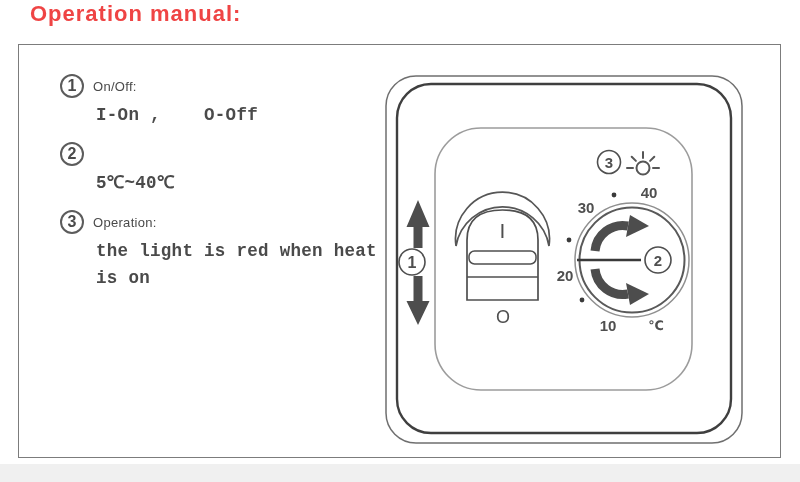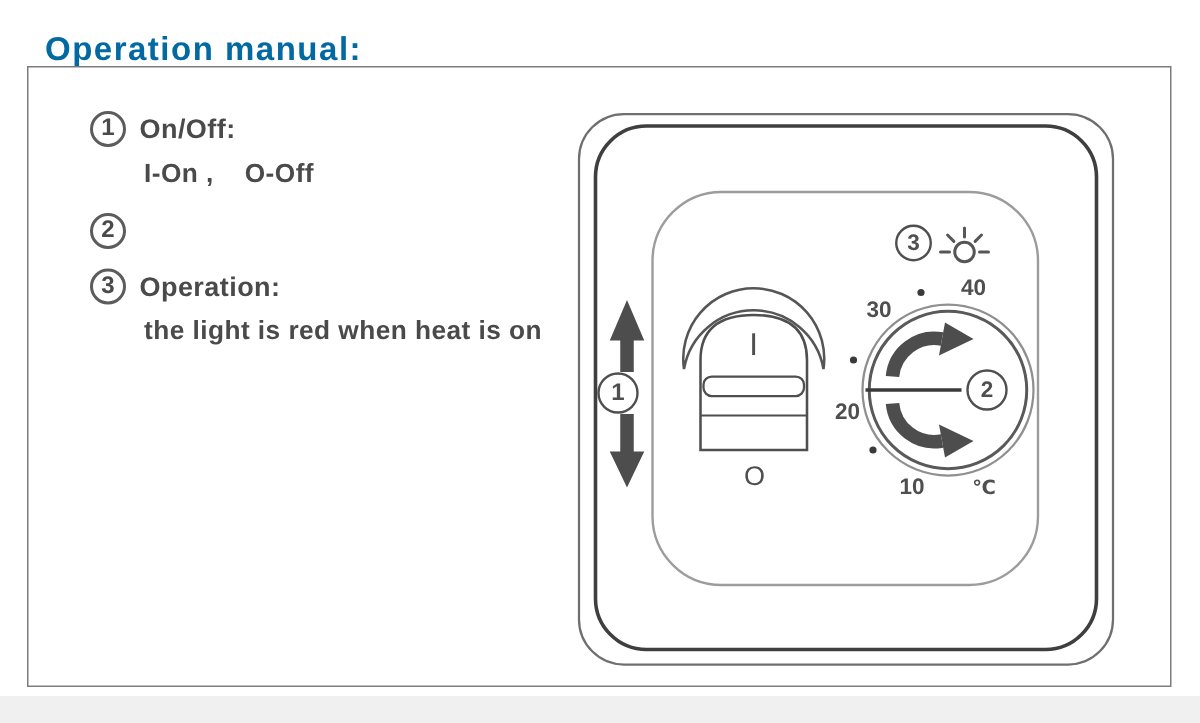--- a/index.html
+++ b/index.html
@@ -4,23 +4,23 @@
 <style>
   html, body { margin: 0; padding: 0; }
   body {
     width: 800px; height: 482px;
     position: relative;
     background: #ffffff;
     font-family: "Liberation Sans", sans-serif;
     overflow: hidden;
   }
   .title {
-    position: absolute; left: 30px; top: 20px;
+    position: absolute; left: 30px; top: 1px;
     font-size: 22px; font-weight: bold;
-    color: #0369a1; letter-spacing: 1px;
+    color: #ef4444; letter-spacing: 1px;
   }
   .frame {
     position: absolute; left: 18px; top: 44px;
     width: 763px; height: 414px;
     border: 1.5px solid #7c7c7c;
     box-sizing: border-box;
     background: #fff;
   }
   .bottom-strip {
     position: absolute; left: 0; top: 464px;
@@ -34,28 +34,29 @@
   .item { margin-bottom: 13px; }
   .item-head { display: flex; align-items: center; gap: 9px; }
   .co {
     width: 24px; height: 24px; flex: 0 0 auto;
     border: 2px solid #5c5c5c; border-radius: 50%;
     display: flex; align-items: center; justify-content: center;
     font-size: 16px; font-weight: bold; color: #4a4a4a;
     background: #fff; box-sizing: border-box;
   }
   .item-label {
-    font-size: 18px; font-weight: bold; letter-spacing: 0.3px;
+    font-size: 13px; font-weight: normal; letter-spacing: 0.3px;
   }
   .item-detail {
     margin: 4px 0 0 36px;
     font-size: 17.5px; font-weight: bold; letter-spacing: 0.3px;
     line-height: 27px;
     white-space: pre-wrap;
     max-width: 292px;
+    font-family: Liberation Mono, monospace;
   }
   .device-svg { position: absolute; left: 383px; top: 64px; }
   .device-svg text {
     font-family: "Liberation Sans", "DejaVu Sans", sans-serif;
     fill: #4f4f4f;
   }
 </style>
 </head>
 <body>
 
@@ -70,20 +71,21 @@
       <div class="co">1</div>
       <div class="item-label">On/Off:</div>
     </div>
     <div class="item-detail">I-On ,    O-Off</div>
   </div>
 
   <div class="item">
     <div class="item-head">
       <div class="co">2</div>
     </div>
+    <div class="item-detail">5℃~40℃</div>
   </div>
 
   <div class="item">
     <div class="item-head">
       <div class="co">3</div>
       <div class="item-label">Operation:</div>
     </div>
     <div class="item-detail">the light is red when heat is on</div>
   </div>
 

